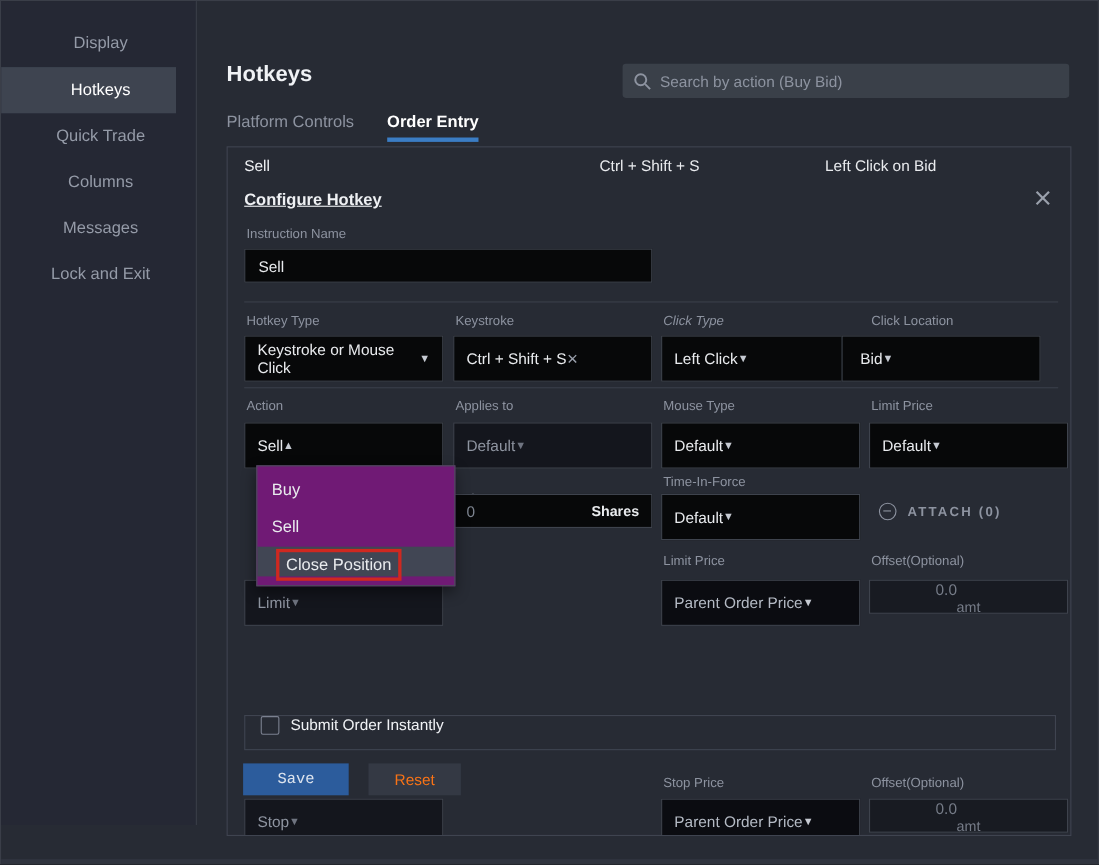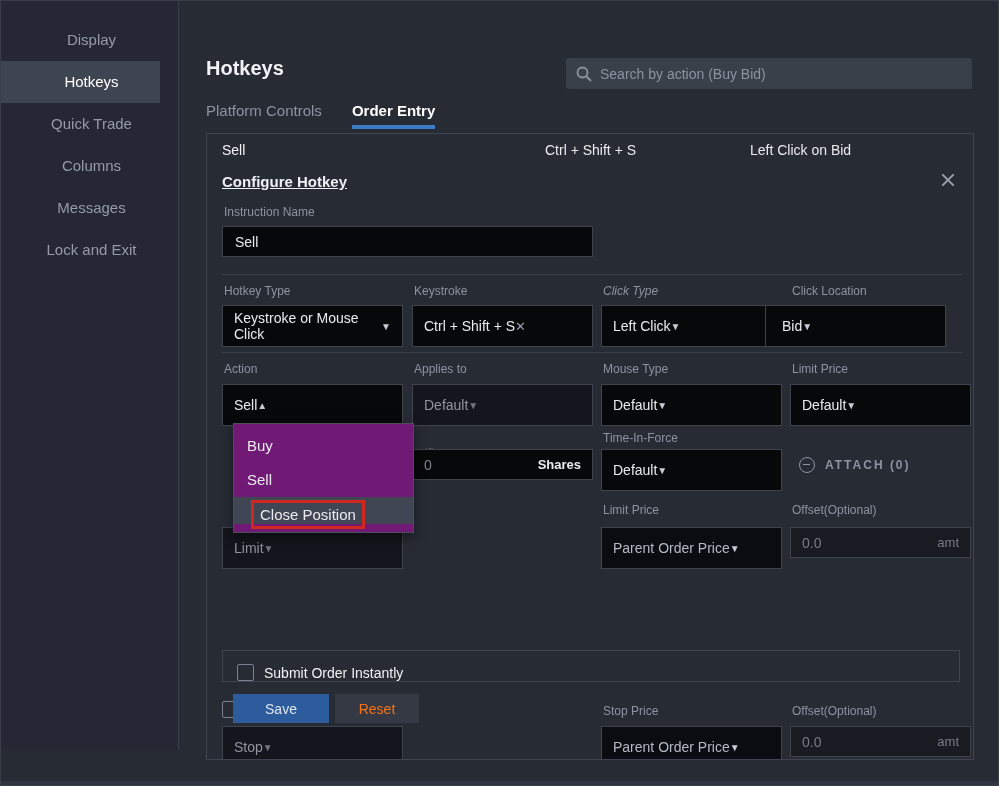--- a/index.html
+++ b/index.html
@@ -89,21 +89,21 @@
     cursor:pointer;
   }
   .select .arrow{ font-size:10px; color:#c6cad2; }
   .select.dim{ background:#14161d; color:#8f95a1; }
   .select.dim .arrow{ color:#6f7480; }
   .select.mid{ background:#0b0c11; color:#b4bac4; }
   .select .clear{ font-size:13px; color:#9aa0ac; cursor:pointer; }
 
   .offset-field{
     position:absolute; width:181px; height:31px; background:#181b22;
-    border:1px solid #3e434d; display:flex; align-items:center; padding:0 11px;
+    border:1px solid #3e434d; display:flex; align-items:center; padding:0 11px;flex-direction:column;
   }
   .offset-field input{ flex:1; background:transparent; border:none; outline:none;
     font-family:"Liberation Sans",sans-serif; font-size:14px; color:#9aa0ac; width:60px; }
   .offset-field input::placeholder{ color:#767c88; }
   .offset-field .unit{ font-size:13px; color:#767c88; }
 
   .qty-field{
     position:absolute; left:205px; top:315px; width:181px; height:31px;
     background:#070809; border:1px solid #3e434d; display:flex; align-items:center;
     justify-content:space-between; padding:0 11px;
@@ -121,27 +121,27 @@
   .attach-text{ font-size:12px; letter-spacing:2px; color:#8d93a0; font-weight:700; }
 
   .checkbox{ width:17px; height:17px; border:1.5px solid #7b8190; border-radius:2px;
     background:transparent; display:inline-block; cursor:pointer; flex:none; }
 
   .stoploss-row{ position:absolute; left:15px; top:567px; display:flex; align-items:center; gap:9px; }
   .stoploss-row .cb-label{ font-size:14px; color:#f0f2f5; }
 
   .submit-box{
     position:absolute; left:15px; top:516px; width:738px; height:32px;
-    border:1px solid #3f4450; display:flex; align-items:flex-end; gap:10px; padding:0 14px;
+    border:1px solid #3f4450; display:flex; align-items:flex-start; gap:10px; padding:0 14px;
   }
   .submit-box .cb-label{ font-size:14px; color:#f0f2f5; }
 
   .btn{ position:absolute; height:29px; border:none; font-family:"Liberation Sans",sans-serif;
     font-size:14px; cursor:pointer; }
-  .btn-save{ left:26px; top:560px; width:96px; background:#2c5c9c; color:#dde4ee; }
+  .btn-save{ left:14px; top:560px; width:96px; background:#2c5c9c; color:#dde4ee;font-family:Liberation Mono, monospace; }
   .btn-reset{ left:128px; top:560px; width:84px; background:#343944; color:#f97316; }
 
   
   .dropdown{
     position:absolute; left:15px; top:289px; width:181px; height:110px; z-index:5;
     background:#701a75; border:1px solid #4a4f5b; box-shadow:0 5px 12px rgba(0,0,0,.45);margin-left:11px;
   }
   .dd-item{ height:34px; line-height:34px; padding-left:13px; font-size:15px; color:#e9ebee; cursor:pointer; }
   .dd-item.highlight{ height:27px; line-height:31px; background:#414654; padding-left:12px; }
   .red-box{ display:inline-block; margin-left:5px; border:3px solid #cf2820; padding:0 6px;

